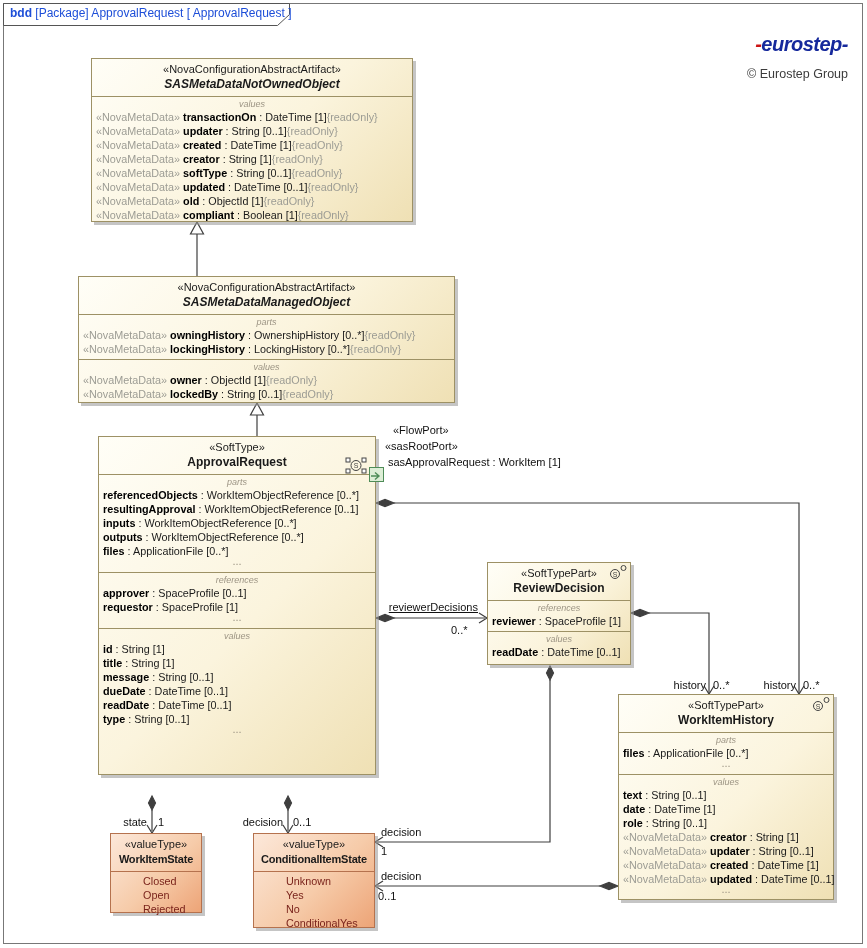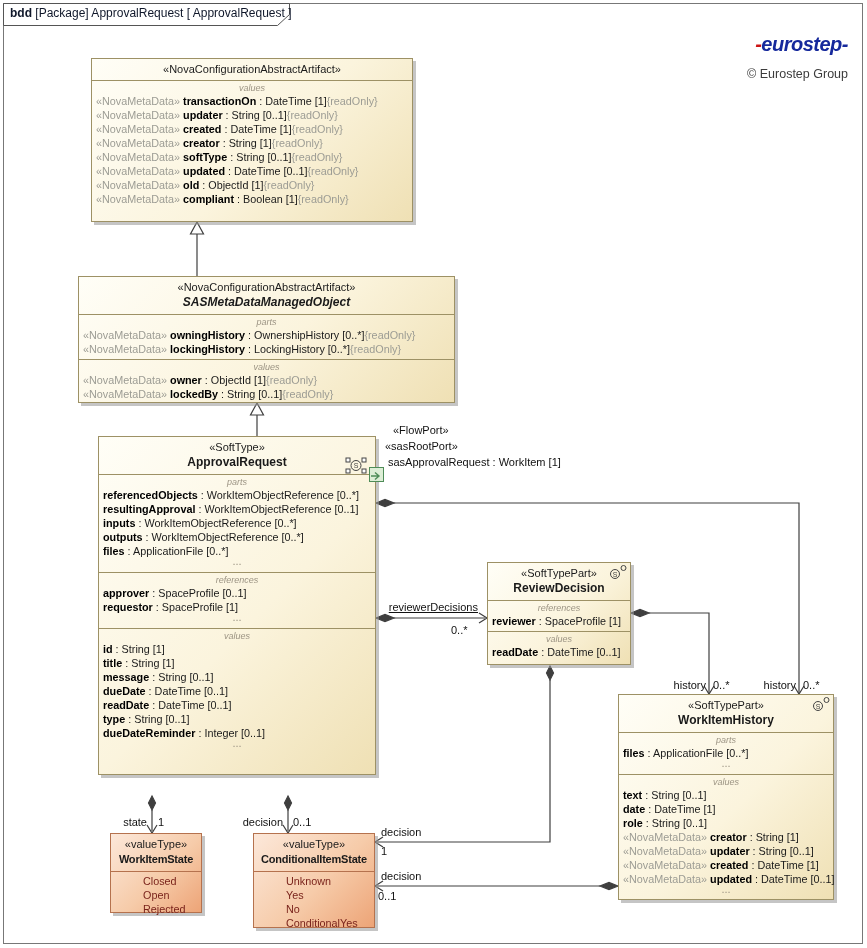--- a/index.html
+++ b/index.html
@@ -33,21 +33,21 @@
 
   
   .port{position:absolute;z-index:3;width:15px;height:15px;box-sizing:border-box;
         background:#ddeed6;border:1.5px solid #4e8c58;}
 
   
   .lbl{position:absolute;z-index:3;font-size:11px;line-height:13px;white-space:nowrap;color:#111;}
   .lbl.r{text-align:right;}
 
   
-  .tabtext{position:absolute;left:10px;top:6px;z-index:3;font-size:12px;white-space:nowrap;color:#0f172a;}
+  .tabtext{position:absolute;left:10px;top:6px;z-index:3;font-size:12px;white-space:nowrap;color:#1d4ed8;}
   .tabtext b{font-weight:bold;}
 
   
   .logo{position:absolute;right:19px;top:33px;z-index:3;text-align:right;
         font-size:20px;font-weight:bold;font-style:italic;letter-spacing:-.5px;}
   .logo .blue{color:#16299c;}
   .logo .red{color:#cc1414;}
   .copyright{position:absolute;right:19px;top:67px;z-index:3;font-size:12.5px;color:#3c3c3c;}
 </style>
 </head>
@@ -100,20 +100,21 @@
   </svg>
 
   <div class="tabtext"><b>bdd</b><span> [Package] ApprovalRequest [ ApprovalRequest ]</span></div>
 
   <div class="logo"><span class="red">-</span><span class="blue">eurostep</span><span class="blue">-</span></div>
   <div class="copyright">© Eurostep Group</div>
 
   <div class="cls abstract" style="left:91px;top:58px;width:322px;height:164px;">
     <div class="hdr">
       <div class="stereo">«NovaConfigurationAbstractArtifact»</div>
+      <div class="cname">SASMetaDataNotOwnedObject</div>
     </div>
     <div class="comp">
       <div class="comp-label">values</div>
       <div>
           <div class="attr-row"><span class="row-prefix">«NovaMetaData» </span><span class="row-name">transactionOn</span><span class="row-mid"> : DateTime [1]</span><span class="row-suffix">{readOnly}</span></div>
           <div class="attr-row"><span class="row-prefix">«NovaMetaData» </span><span class="row-name">updater</span><span class="row-mid"> : String [0..1]</span><span class="row-suffix">{readOnly}</span></div>
           <div class="attr-row"><span class="row-prefix">«NovaMetaData» </span><span class="row-name">created</span><span class="row-mid"> : DateTime [1]</span><span class="row-suffix">{readOnly}</span></div>
           <div class="attr-row"><span class="row-prefix">«NovaMetaData» </span><span class="row-name">creator</span><span class="row-mid"> : String [1]</span><span class="row-suffix">{readOnly}</span></div>
           <div class="attr-row"><span class="row-prefix">«NovaMetaData» </span><span class="row-name">softType</span><span class="row-mid"> : String [0..1]</span><span class="row-suffix">{readOnly}</span></div>
           <div class="attr-row"><span class="row-prefix">«NovaMetaData» </span><span class="row-name">updated</span><span class="row-mid"> : DateTime [0..1]</span><span class="row-suffix">{readOnly}</span></div>
@@ -170,21 +171,20 @@
     </div>
     <div class="comp">
       <div class="comp-label">values</div>
       <div>
           <div class="attr-row"><span class="row-name">id</span><span class="row-mid"> : String [1]</span></div>
           <div class="attr-row"><span class="row-name">title</span><span class="row-mid"> : String [1]</span></div>
           <div class="attr-row"><span class="row-name">message</span><span class="row-mid"> : String [0..1]</span></div>
           <div class="attr-row"><span class="row-name">dueDate</span><span class="row-mid"> : DateTime [0..1]</span></div>
           <div class="attr-row"><span class="row-name">readDate</span><span class="row-mid"> : DateTime [0..1]</span></div>
           <div class="attr-row"><span class="row-name">type</span><span class="row-mid"> : String [0..1]</span></div>
-          <div class="attr-row"><span class="row-name">dueDateReminder</span><span class="row-mid"> : Integer [0..1]</span></div>
           <div class="ellipsis">...</div>
         </div>
     </div>
   </div>
 
   <svg class="boxicon" style="left:345px;top:457px;" width="24" height="18" viewBox="0 0 24 18">
     <g stroke="#444" fill="none" stroke-width="1">
       <rect x="1" y="1" width="4" height="4" fill="#fff"></rect>
         <rect x="17" y="1" width="4" height="4" fill="#fff"></rect>
       <rect x="1" y="12" width="4" height="4" fill="#fff"></rect>

